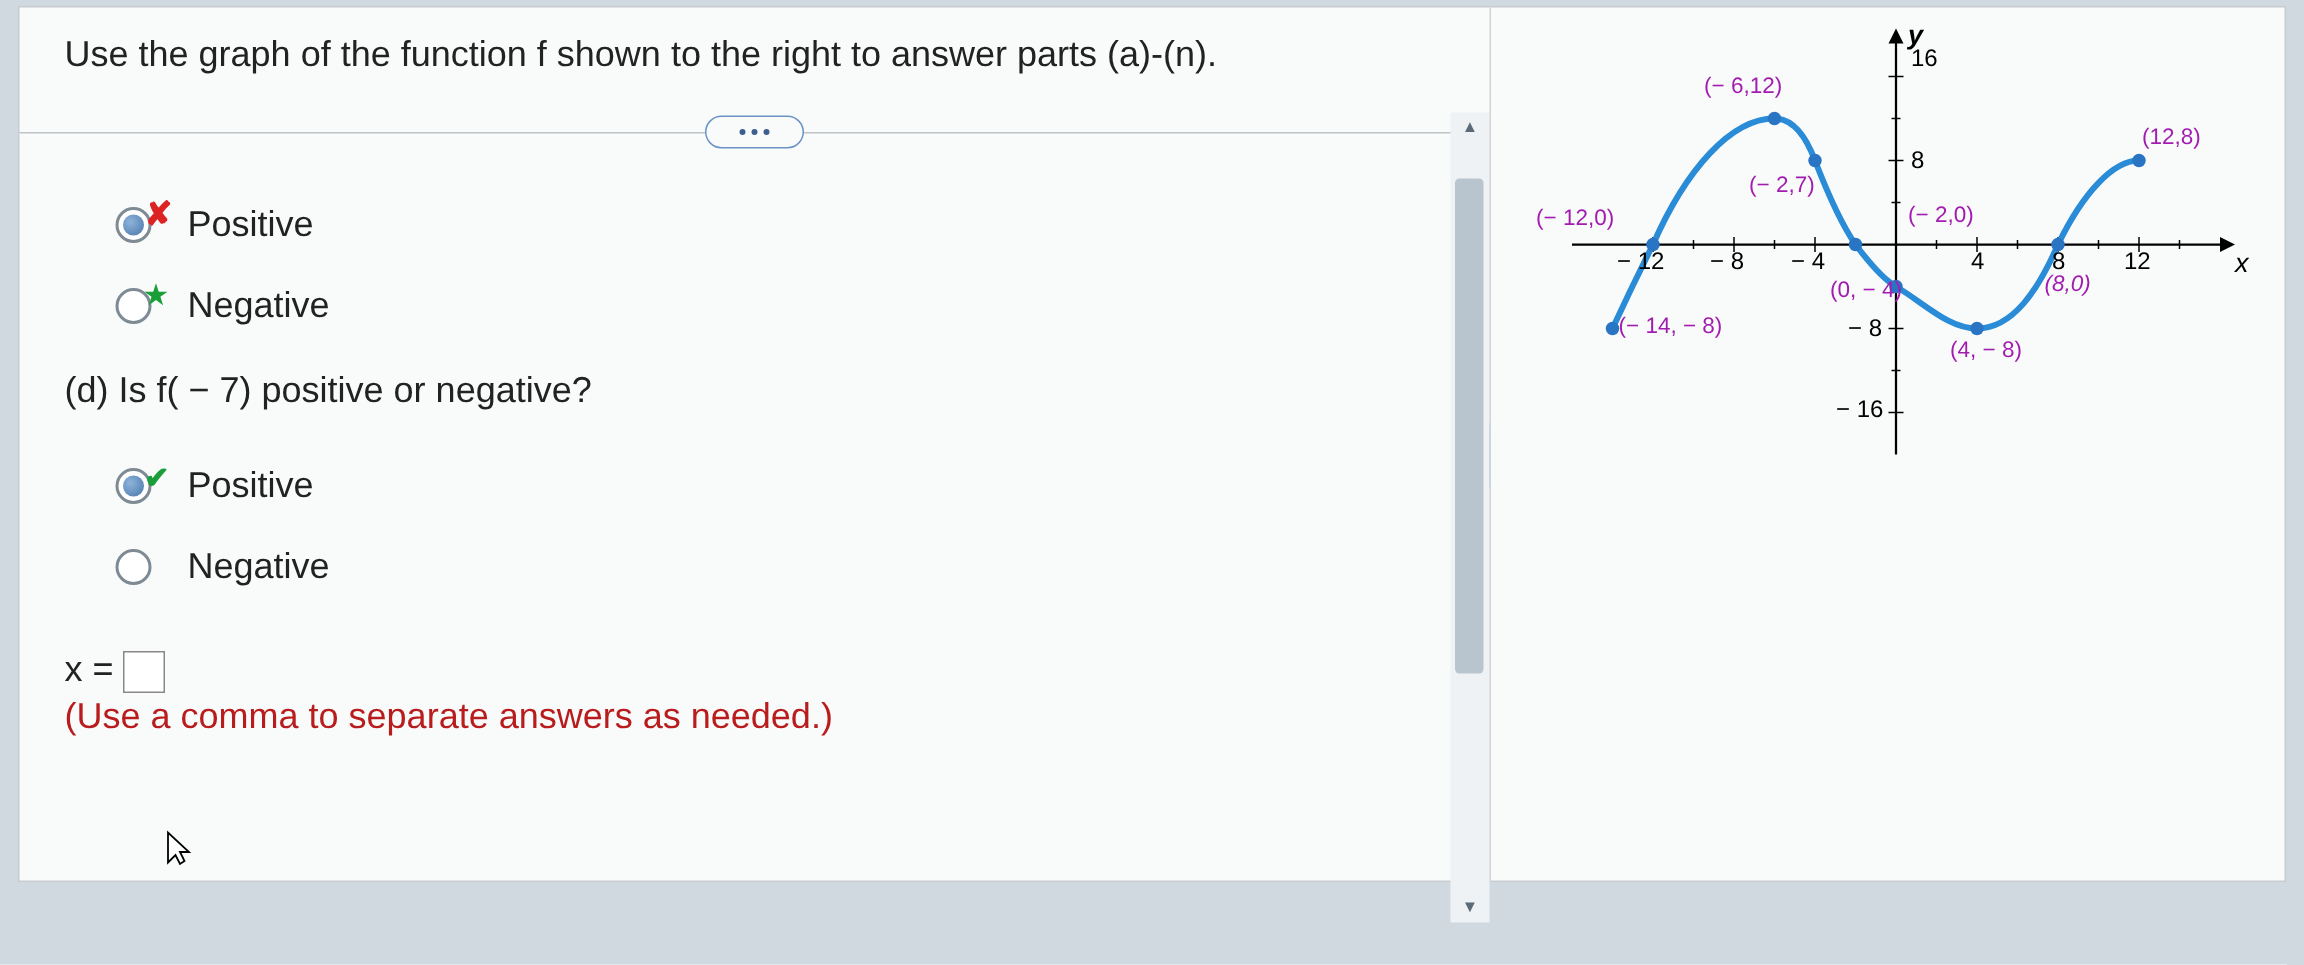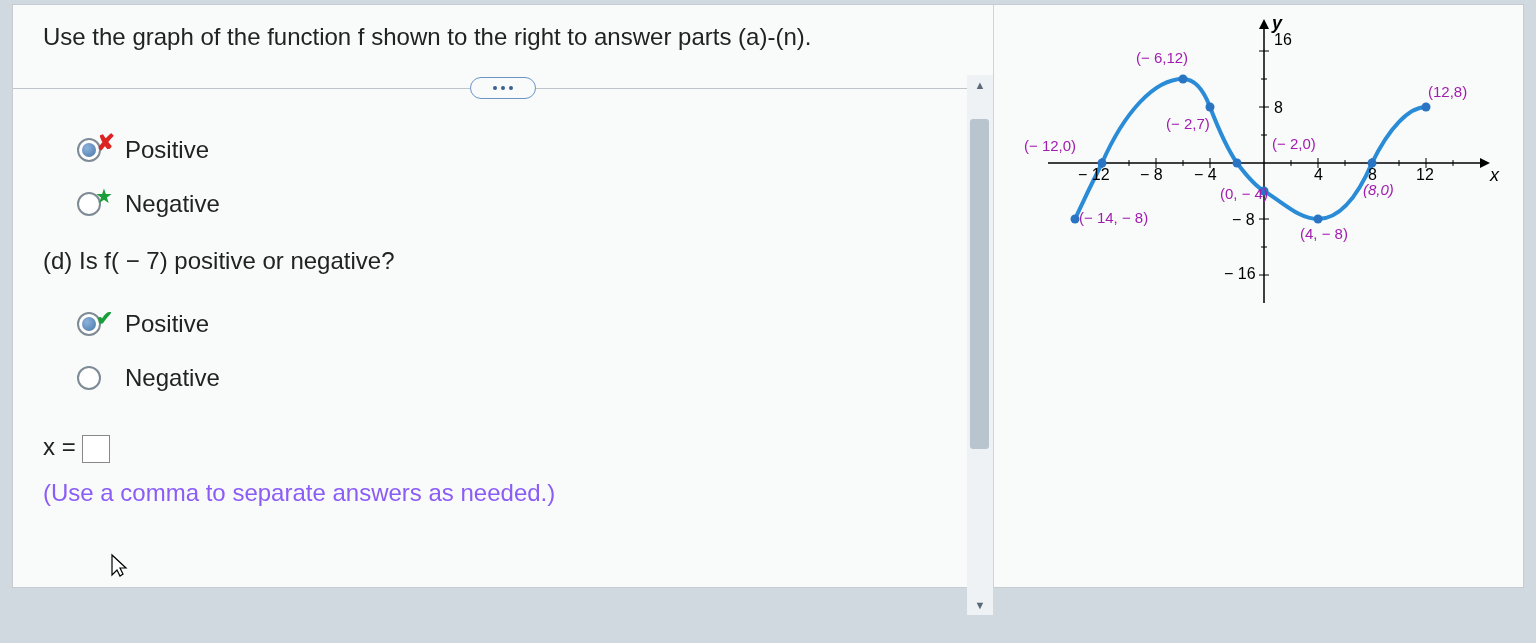--- a/index.html
+++ b/index.html
@@ -131,22 +131,22 @@
     vertical-align: middle;
     position: relative;
   }
   .equation-line {
     font-size: 24px;
     color: #222;
     margin-top: 28px;
   }
   .hint-line {
     font-size: 24px;
-    color: #8b5cf6;
-    margin-top: 16px;
+    color: #b91c1c;
+    margin-top: 2px;
   }
   .cursor-icon {
     position: absolute;
     left: 96px;
     bottom: 10px;
     width: 20px;
     height: 24px;
     pointer-events: none;
   }
   

